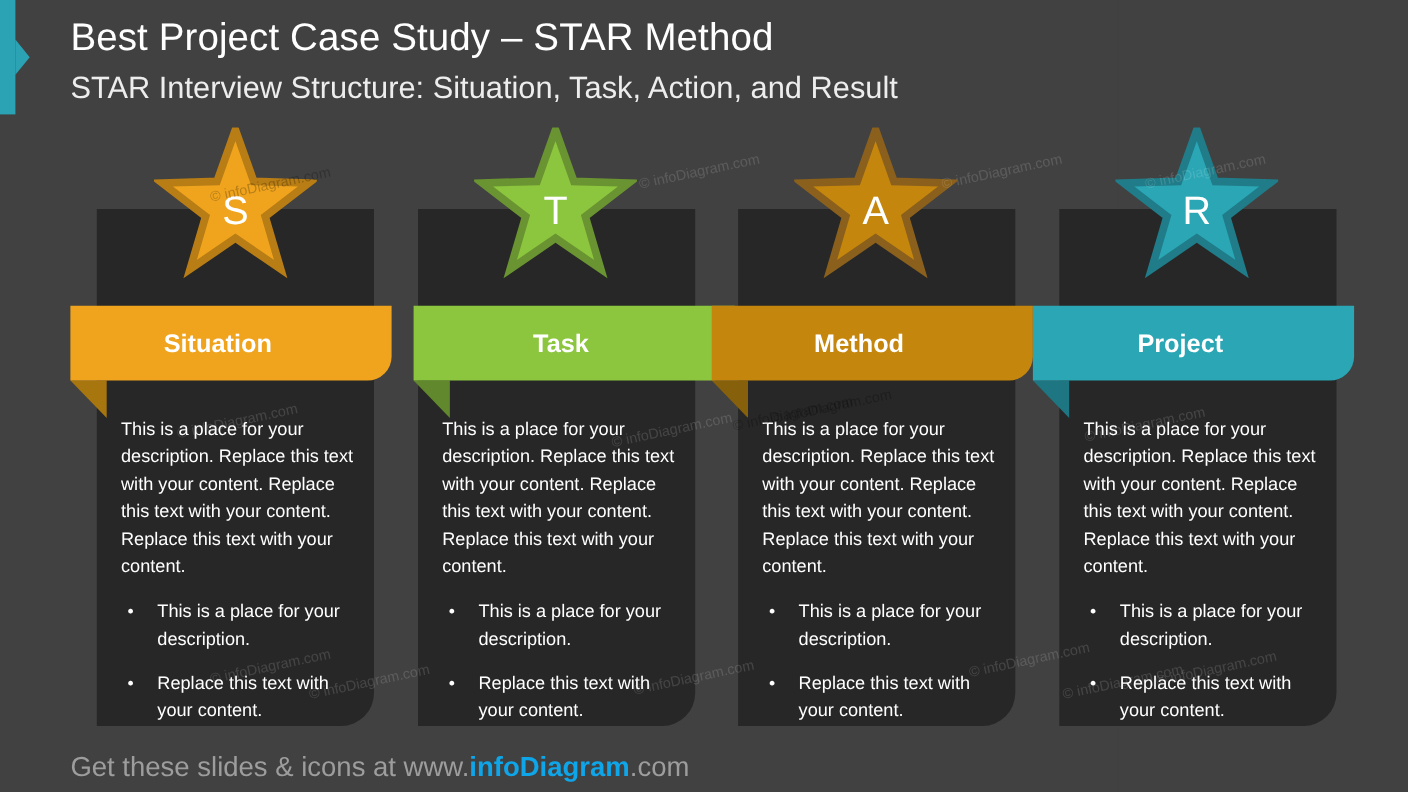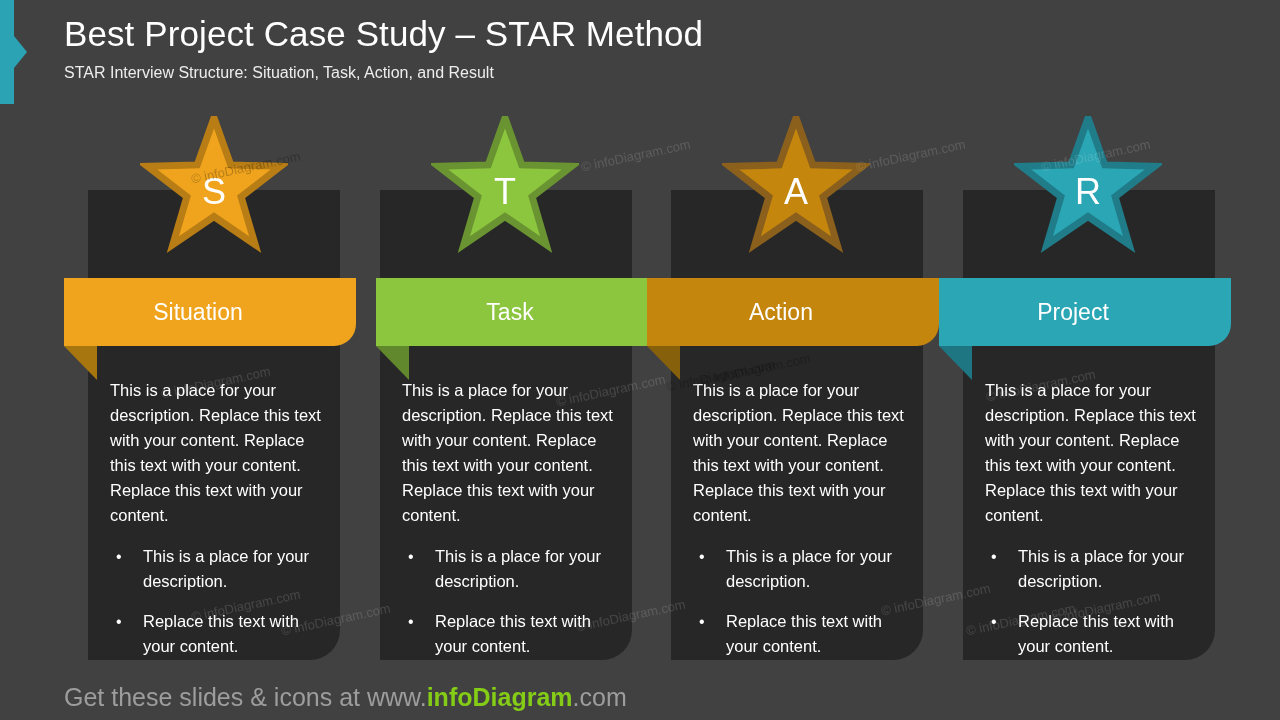--- a/index.html
+++ b/index.html
@@ -30,21 +30,21 @@
   }
 
   
   .title {
     position:absolute; left:64px; top:14px;
     font-size:35px; font-weight:400; color:#ffffff;
     letter-spacing:.1px; white-space:nowrap;
   }
   .subtitle {
     position:absolute; left:64px; top:64px;
-    font-size:16px; font-weight:400; color:#ededed;
+    font-size:28px; font-weight:400; color:#ededed;
     white-space:nowrap;
   }
 
   
   .card {
     position:absolute;
     top:190px;
     width:252px;
     height:470px;
     background:#272727;
@@ -82,21 +82,21 @@
     height:68px;
     width:292px;
     border-radius:0 0 22px 0;
   }
   .ribbon-label {
     position:absolute;
     left:0; right:0; top:0; bottom:0;
     display:flex; align-items:center; justify-content:center;
     color:#ffffff;
     font-size:23px;
-    font-weight:normal;
+    font-weight:bold;
     padding-right:24px;
   }
   .ribbon-fold {
     position:absolute;
     left:0; top:68px;
     width:0; height:0;
     border-left:33px solid transparent;
     border-right:0 solid transparent;
     border-top:34px solid #000;
   }
@@ -132,21 +132,21 @@
 
   
   .footer {
     position:absolute;
     left:64px; bottom:8px;
     font-size:25px;
     color:#9d9d9d;
     font-weight:400;
     white-space:nowrap;
   }
-  .footer b { font-weight:bold; color:#84cc16; }
+  .footer b { font-weight:bold; color:#0ea5e9; }
 </style>
 </head>
 <body>
 
 <div id="slide">
 
   <div class="accent-bar"></div>
   <div class="accent-chevron"></div>
 
   <div class="title">Best Project Case Study – STAR Method</div>
@@ -200,21 +200,21 @@
           <div class="card-para">This is a place for your description. Replace this text with your content. Replace this text with your content. Replace this text with your content.</div>
           <div class="bullets">
             <div class="bullet"><span class="dot">•</span><span>This is a place for your description.</span></div>
             <div class="bullet"><span class="dot">•</span><span>Replace this text with your content.</span></div>
           </div>
         </div>
       </div>
       <div class="ribbon-wrap" style="left: 647px;">
         <div class="ribbon-fold" style="border-top-color: rgb(134, 96, 10);"></div>
         <div class="ribbon" style="background: rgb(197, 134, 13);">
-          <div class="ribbon-label">Action</div>
+          <div class="ribbon-label">Method</div>
         </div>
       </div>
       <div class="star" style="left: 722px;">
         <svg viewBox="0 0 148 142">
           <polygon points="74.00,2.00 90.75,48.94 140.57,50.37 101.11,80.81 115.14,128.63 74.00,100.50 32.86,128.63 46.89,80.81 7.43,50.37 57.25,48.94" fill="#c5860d" stroke="#8a601c" stroke-width="7" stroke-linejoin="miter"></polygon>
         </svg>
         <div class="star-letter">A</div>
       </div>
       <div class="card" style="left: 963px; background: rgb(39, 39, 39);">
         <div class="card-body">

